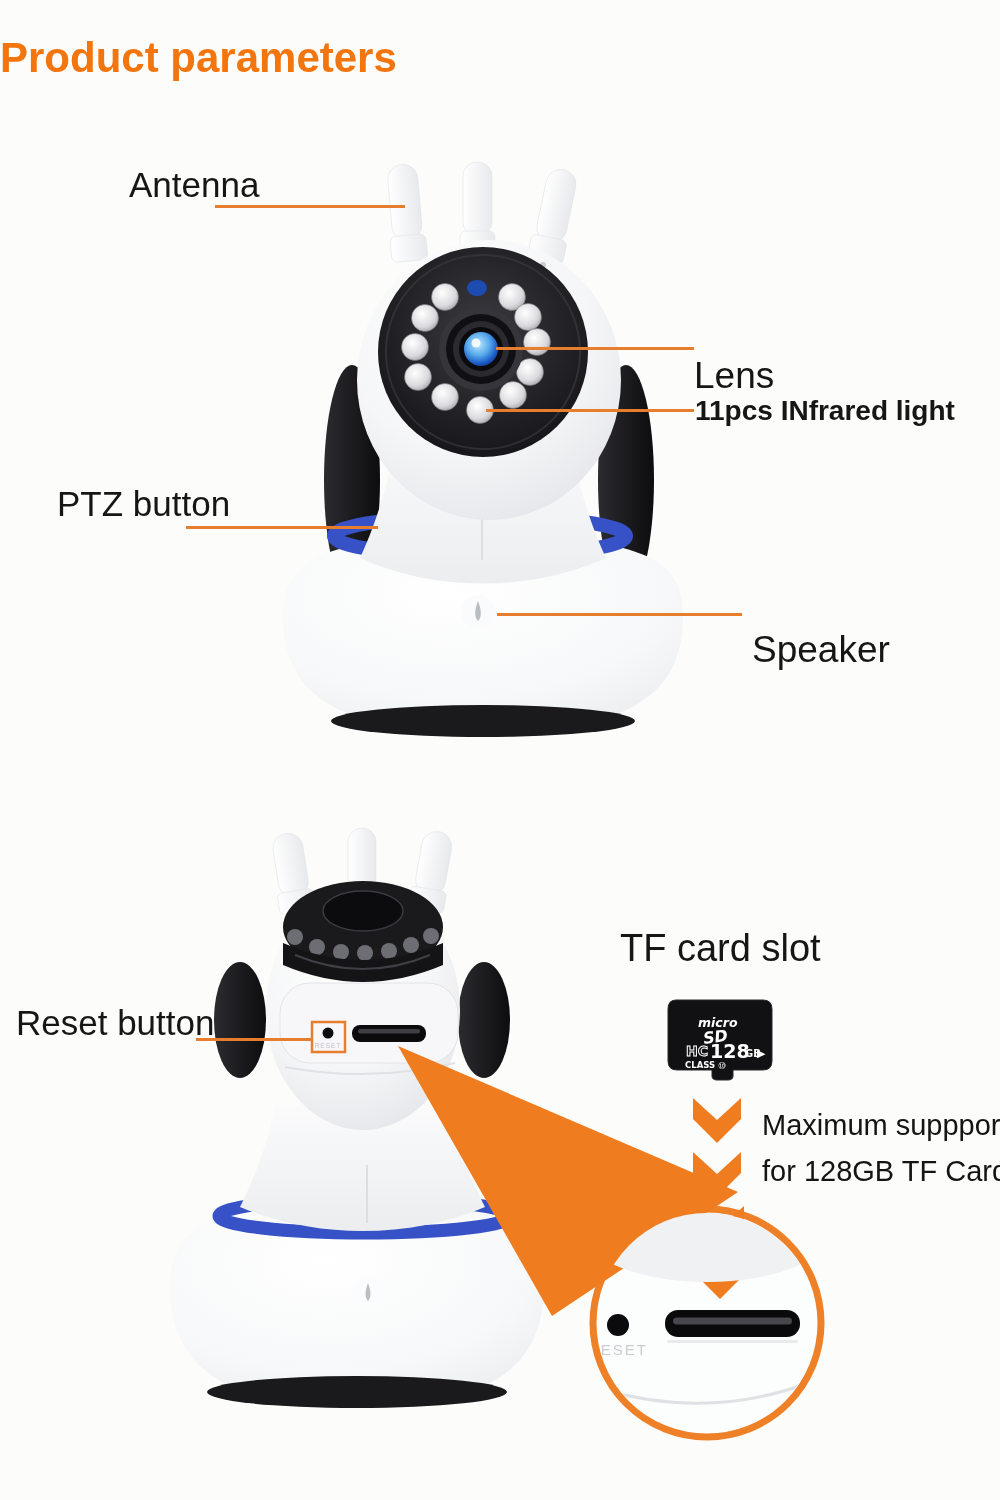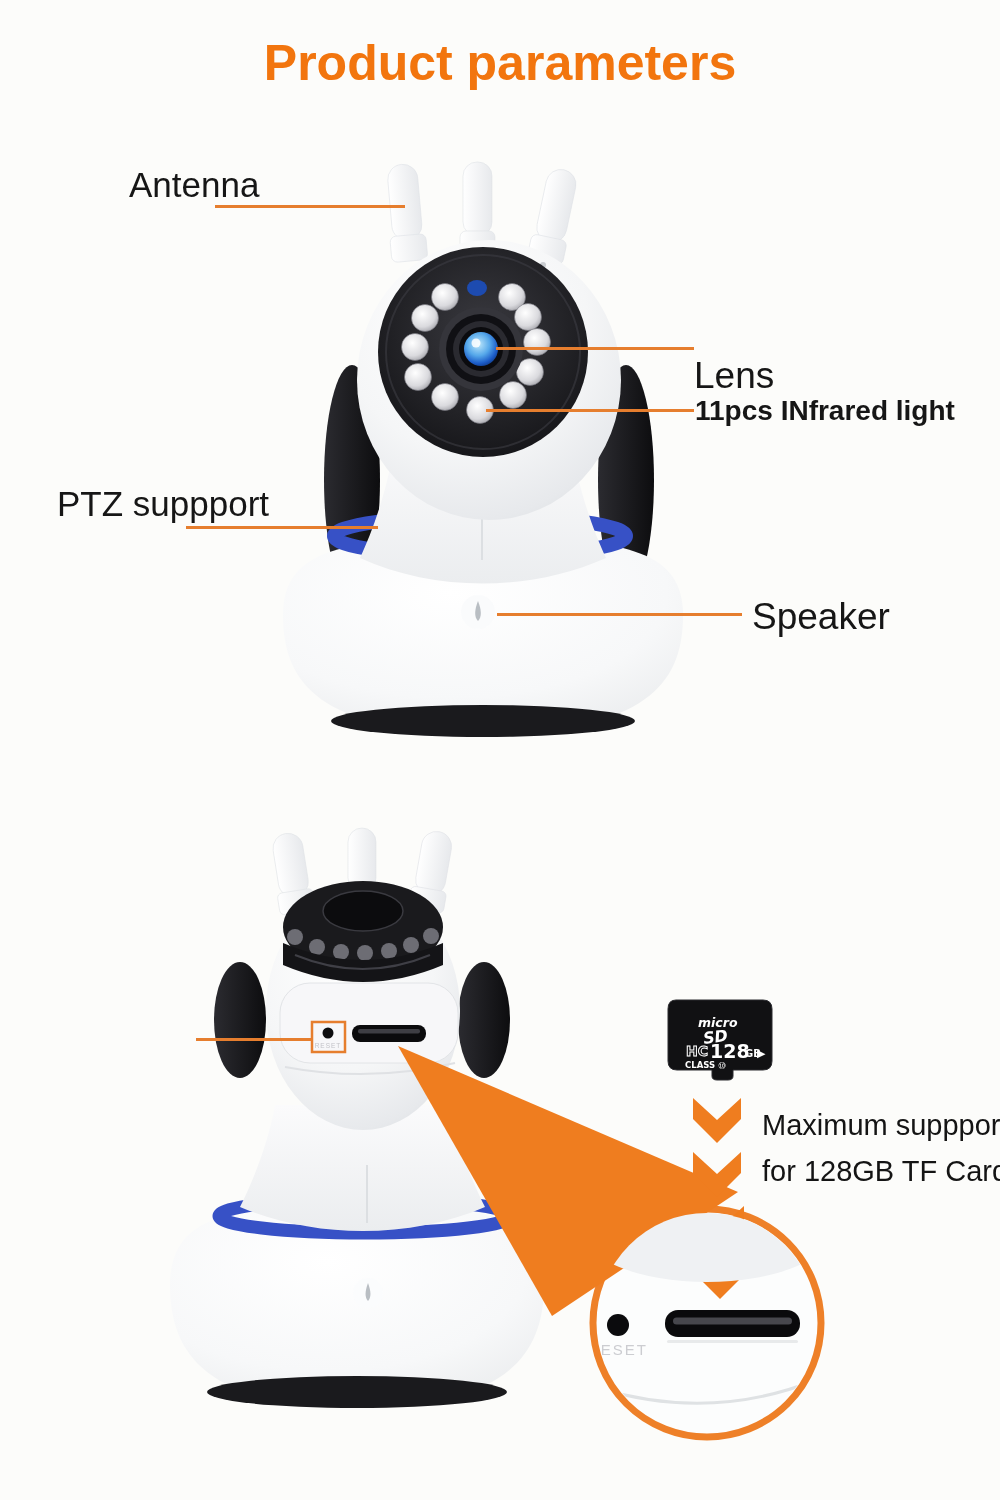--- a/index.html
+++ b/index.html
@@ -1,22 +1,22 @@
 <!DOCTYPE html>
 <html><head>
 <meta charset="utf-8">
 <style>
   html,body{margin:0;padding:0;background:#ffffff;}
   .stage{
     position:relative;width:1000px;height:1500px;background:#fcfcfa;overflow:hidden;
     font-family:"Liberation Sans",sans-serif;
   }
   .title{
-    position:absolute;left:0;top:34px;width:100%;text-align:center;
-    font-size:50px;font-weight:700;color:#F2750E;letter-spacing:0;z-index:6;
+    position:absolute;left:0;top:34px;width:100%;
+    font-size:42px;font-weight:700;color:#F2750E;letter-spacing:0;z-index:6;
   }
   .lbl{
     position:absolute;color:#161616;line-height:1.08;white-space:nowrap;z-index:6;
   }
   .leader{position:absolute;height:3px;background:#E67E2E;z-index:5;}
   svg{position:absolute;z-index:1;display:block;}
   svg.overlay{z-index:3;}
   .small-note{font-size:29px;color:#141414;}
 </style>
 </head>
@@ -227,25 +227,27 @@
 
   <div class="lbl" style="left:129px;top:166px;font-size:35px;text-align:center;">Antenna</div>
   <div class="leader" style="left:215px;top:205px;width:190px;"></div>
 
   <div class="lbl" style="left:694px;top:328px;font-size:37px;margin-top:28px;">Lens</div>
   <div class="leader" style="left:496px;top:347px;width:198px;"></div>
 
   <div class="lbl" style="left:695px;top:396px;font-size:28px;font-weight:700;">11pcs INfrared light</div>
   <div class="leader" style="left:486px;top:409px;width:208px;"></div>
 
-  <div class="lbl" style="left:57px;top:485px;font-size:35px;">PTZ suppport</div>
+  <div class="lbl" style="left:57px;top:485px;font-size:35px;">PTZ button</div>
   <div class="leader" style="left:186px;top:526px;width:192px;"></div>
 
-  <div class="lbl" style="left:752px;top:597px;font-size:37px;text-align:right;">Speaker</div>
+  <div class="lbl" style="left:752px;top:630px;font-size:37px;text-align:right;">Speaker</div>
   <div class="leader" style="left:497px;top:613px;width:245px;"></div>
 
+  <div class="lbl" style="left:16px;top:1004px;font-size:35px;">Reset button</div>
   <div class="leader" style="left:196px;top:1038px;width:116px;"></div>
 
+  <div class="lbl" style="left:620px;top:928px;font-size:38px;">TF card slot</div>
 
   <div class="lbl small-note" style="left:762px;top:1110px;">Maximum suppport</div>
   <div class="lbl small-note" style="left:762px;top:1156px;">for 128GB TF Cards</div>
 
 </div>
 
 </body></html>

